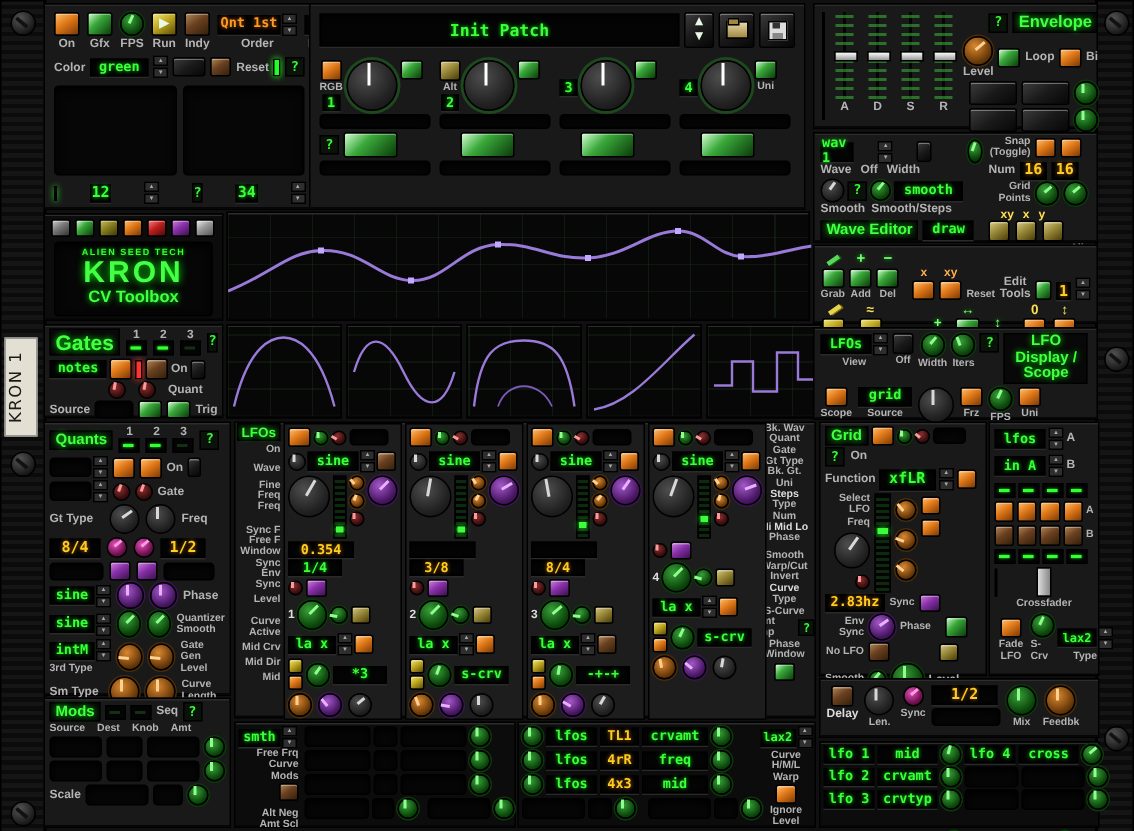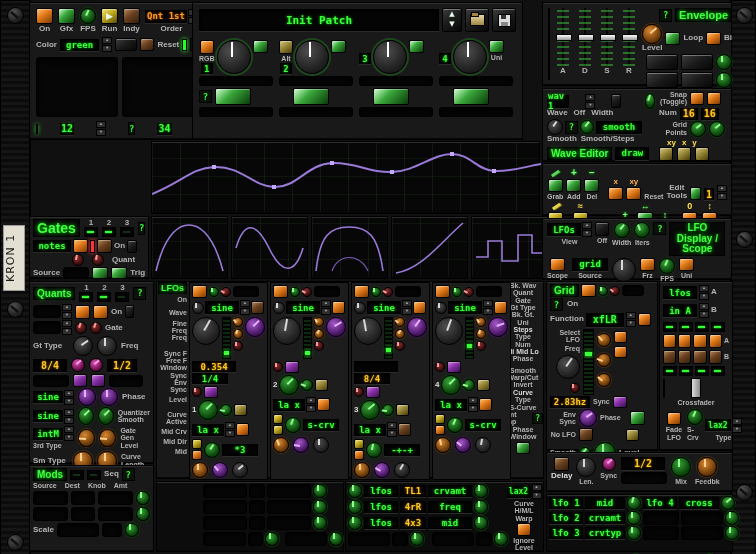--- a/index.html
+++ b/index.html
@@ -206,21 +206,21 @@
         </span>
       <span class="help">?</span>
       <span class="disp" style="width:28px;height:12px">34</span>
       <span class="spin">
           <i class="up"></i>
           <i class="dn"></i>
         </span>
     </div>
   </div>
 
-  <div class="panel" style="left:192px;top:2px;width:331px;height:138px">
+  <div class="panel" style="left:206px;top:2px;width:331px;height:138px">
     <div class="row" style="margin:5px 6px 0 6px;gap:3px">
       <span class="disp" style="flex:1;height:22px;font-size:11px">Init Patch</span>
       <span class="bt dk glyph" style="width:18px;height:22px;line-height:10px;font-size:7px">▲<br>▼</span>
       <span class="bt dk" style="width:22px;height:22px;display:inline-flex;align-items:center;justify-content:center">
           <span class="fold"></span>
         </span>
       <span class="bt dk" style="width:22px;height:22px;display:inline-flex;align-items:center;justify-content:center">
           <span class="flop"></span>
         </span>
     </div>
@@ -507,20 +507,36 @@
         <span class="lbl xs">Cent</span>
         </span>
       <span class="col" style="align-items:center;gap:1px">
         <span class="glyph-y" style="font-size:9px">↕</span>
         <span class="bt or" style="width:13px;height:11px"></span>
         <span class="lbl xs">Norm</span>
         </span>
     </div>
   </div>
 
+  <div class="panel dark" style="left:29px;top:142px;width:120px;height:72px">
+    <div class="row" style="margin:3px 4px;gap:3px">
+      <span class="bt gy" style="width:11px;height:10px"></span>
+      <span class="bt gn" style="width:11px;height:10px"></span>
+      <span class="bt ol" style="width:11px;height:10px"></span>
+      <span class="bt or" style="width:11px;height:10px"></span>
+      <span class="bt rd" style="width:11px;height:10px"></span>
+      <span class="bt pu" style="width:11px;height:10px"></span>
+      <span class="bt sv" style="width:11px;height:10px"></span>
+    </div>
+    <div class="screen" style="margin:0 6px;width:106px;height:50px;text-align:center;box-sizing:border-box;padding-top:4px">
+      <div style="color:#3f3;font:bold 6px 'Liberation Sans',sans-serif;letter-spacing:1px;text-shadow:0 0 3px #0c0">ALIEN SEED TECH</div>
+      <div style="color:#4f4;font:bold 20px 'Liberation Sans',sans-serif;letter-spacing:2px;line-height:1;text-shadow:0 0 6px #0f0">KRON</div>
+      <div style="color:#4f4;font:bold 11px 'Liberation Sans',sans-serif;text-shadow:0 0 4px #0f0">CV Toolbox</div>
+    </div>
+  </div>
 
   <div class="panel wavebg" style="left:151px;top:141px;width:389px;height:73px">
     <svg width="389" height="73" viewBox="0 0 389 73">
       <path d="M0,52 C30,40 40,26 62,25 C90,24 100,44 122,45 C145,46 155,22 180,21 C205,20 215,31 240,30 C265,29 280,12 300,12 C318,12 325,28 342,29 C360,30 375,24 389,22" fill="none" stroke="#9a7ad8" stroke-width="2"></path>
       <g fill="#c4a8ff">
         <rect x="60" y="23" width="4" height="4"></rect>
           <rect x="120" y="43" width="4" height="4"></rect>
         <rect x="178" y="19" width="4" height="4"></rect>
           <rect x="238" y="28" width="4" height="4"></rect>
         <rect x="298" y="10" width="4" height="4"></rect>
@@ -1019,20 +1035,24 @@
                 <i style="transform:rotate(210deg)"></i>
               </span>
             <span class="kn r k10">
                 <i style="transform:rotate(180deg)"></i>
               </span>
             </span>
           <span class="kn p k20">
               <i style="transform:rotate(240deg)"></i>
             </span>
           </div>
+        <div class="col" style="gap:1px">
+          <span class="disp y blank" style="width:44px;height:11px;font-size:9px"></span>
+          <span class="disp y" style="width:36px;height:11px;font-size:9px">3/8</span>
+          </div>
         <div class="row" style="gap:2px">
           <span class="kn r k10">
               <i style="transform:rotate(180deg)"></i>
             </span>
           <span class="bt pu" style="width:12px;height:10px"></span>
           </div>
         <div class="row" style="gap:2px">
           <span class="lbl s" style="color:#ddd">2</span>
           <span class="kn g k20">
               <i style="transform:rotate(225deg)"></i>
@@ -1446,20 +1466,35 @@
       <span class="col" style="align-items:center;gap:1px">
         <span class="kn o k20">
             <i style="transform:rotate(180deg)"></i>
           </span>
         <span class="lbl xs">Feedbk</span>
         </span>
     </div>
   </div>
 
   <div class="panel dark" style="left:156px;top:481px;width:188px;height:71px">
+    <div style="position:absolute;left:2px;top:2px;width:40px">
+      <div class="row" style="gap:1px">
+        <span class="disp" style="width:28px;height:12px;font-size:9px">smth</span>
+        <span class="spin">
+            <i class="up"></i>
+            <i class="dn"></i>
+          </span>
+        </div>
+      <div class="lbl xs" style="text-align:right">Free Frq</div>
+      <div class="lbl xs" style="text-align:right">Curve</div>
+      <div class="lbl xs" style="text-align:right">Mods</div>
+      <div style="text-align:right"><span class="bt br" style="width:11px;height:10px"></span></div>
+      <div class="lbl xs" style="text-align:right">Alt Neg</div>
+      <div class="lbl xs" style="text-align:right">Amt Scl</div>
+    </div>
     <div style="position:absolute;left:46px;top:2px;width:140px">
       <div class="row" style="gap:2px;margin-bottom:2px">
         <span class="screen" style="width:42px;height:12px"></span>
         <span class="screen" style="width:14px;height:12px"></span>
         <span class="screen" style="width:42px;height:12px"></span>
         <span class="kn g k14">
             <i style="transform:rotate(180deg)"></i>
           </span>
         </div>
       <div class="row" style="gap:2px;margin-bottom:2px">

